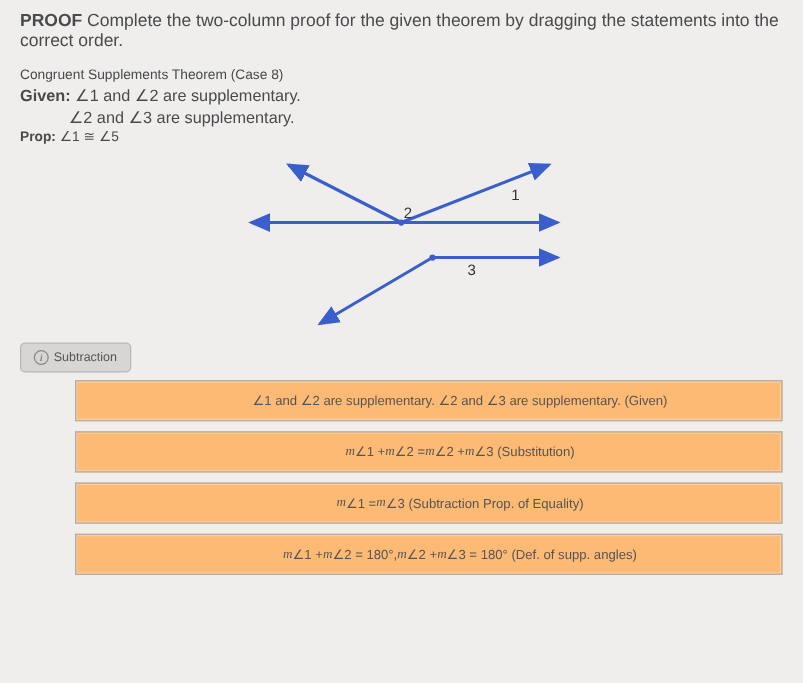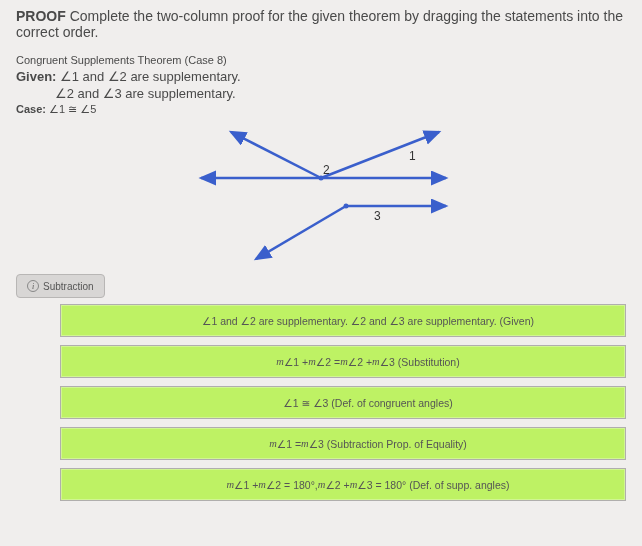--- a/index.html
+++ b/index.html
@@ -50,21 +50,21 @@
       height: 12px;
       border: 1px solid #888;
       border-radius: 50%;
       font-size: 8px;
       font-style: italic;
       font-family: Georgia, serif;
     }
     .proof-rows { margin-top: 4px; }
     .proof-row {
       border: 1px solid #b0aead;
-      background: #bef264;
+      background: #fdba74;
       height: 33px;
       margin-bottom: 8px;
       display: flex;
       align-items: center;
       justify-content: center;
       padding-left: 50px;
       font-size: 10.5px;
       color: #555;
       cursor: move;
       box-shadow: inset 0 0 0 1px rgba(255,255,255,0.3);
@@ -84,21 +84,21 @@
 
 <div class="theorem-title">Congruent Supplements Theorem (Case 8)</div>
 
 <div class="given-section">
   <span class="given-label">Given:</span>
   <span>∠1 and ∠2 are supplementary.</span>
 </div>
 <div class="given-section given-indent">∠2 and ∠3 are supplementary.</div>
 
 <div class="prove-section">
-  <span class="prove-label">Case:</span>
+  <span class="prove-label">Prop:</span>
   <span>∠1 ≅ ∠5</span>
 </div>
 
 <div class="figure-container">
   <svg width="300" height="140" viewBox="0 0 300 140">
     <defs>
       <marker id="arrow" markerWidth="8" markerHeight="8" refX="6" refY="3" orient="auto">
         <path d="M0,0 L7,3 L0,6 Z" fill="#3a5fcc"></path>
       </marker>
     </defs>
@@ -119,19 +119,18 @@
 </div>
 
 <button class="instructions-btn">
   <span class="info-icon">i</span>
   <span>Subtraction</span>
 </button>
 
 <div class="proof-rows">
   <div class="proof-row">∠1 and ∠2 are supplementary. ∠2 and ∠3 are supplementary. (Given)</div>
   <div class="proof-row"><span class="math-italic">m</span>∠1 + <span class="math-italic">m</span>∠2 = <span class="math-italic">m</span>∠2 + <span class="math-italic">m</span>∠3 (Substitution)</div>
-  <div class="proof-row">∠1 ≅ ∠3 (Def. of congruent angles)</div>
   <div class="proof-row"><span class="math-italic">m</span>∠1 = <span class="math-italic">m</span>∠3 (Subtraction Prop. of Equality)</div>
   <div class="proof-row"><span class="math-italic">m</span>∠1 + <span class="math-italic">m</span>∠2 = 180°, <span class="math-italic">m</span>∠2 + <span class="math-italic">m</span>∠3 = 180° (Def. of supp. angles)</div>
 </div>
 
 
 
 
 </body></html>

